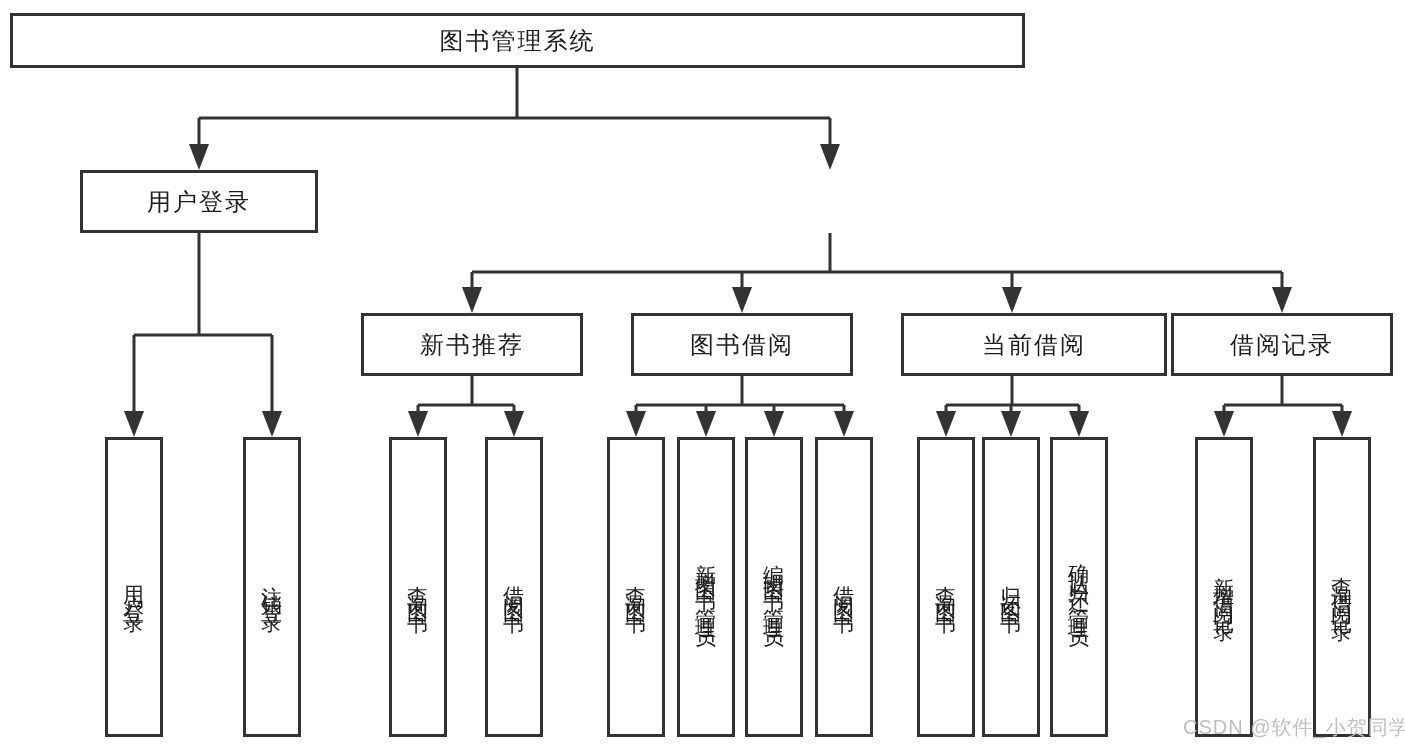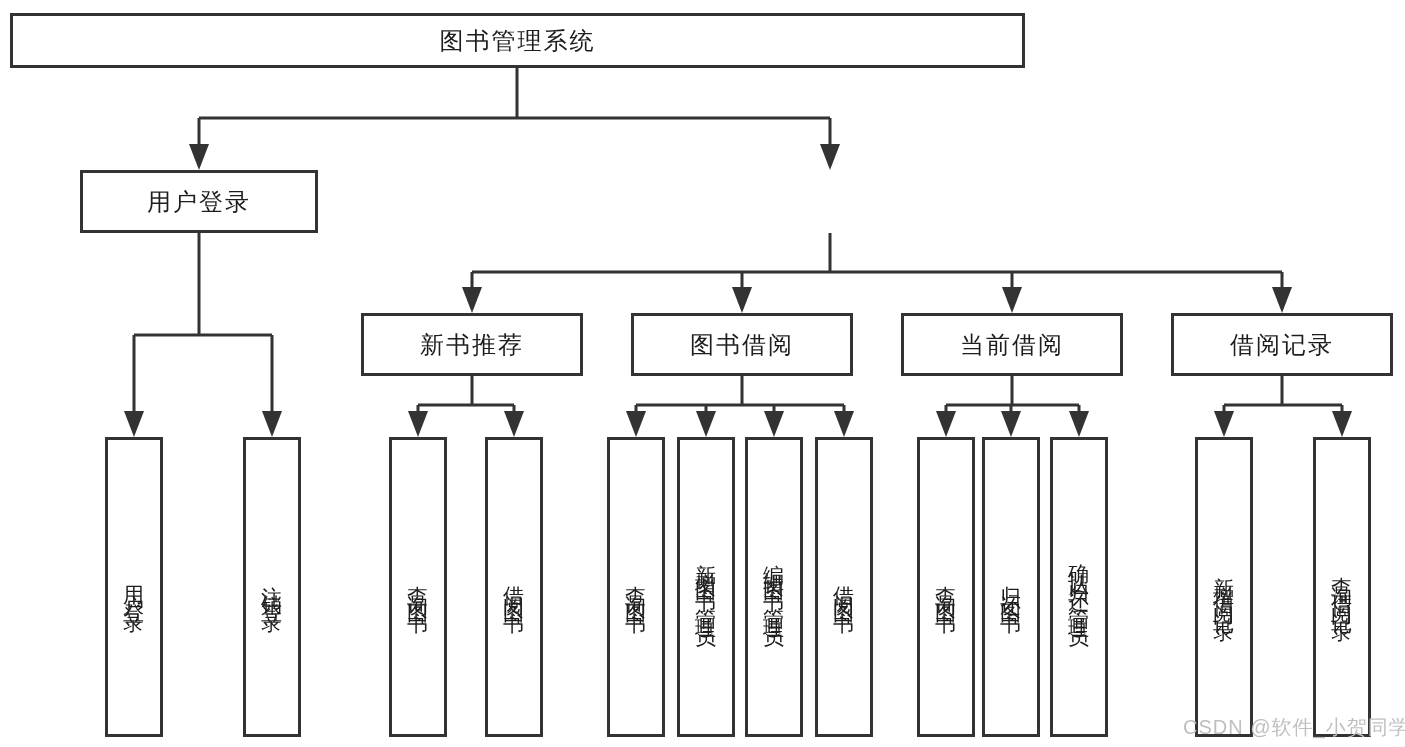--- a/index.html
+++ b/index.html
@@ -109,21 +109,21 @@
   <div class="hbox" style="left:80px; top:170px; width:238px; height:63px;">
     <span class="label">用户登录</span>
   </div>
 
   <div class="hbox" style="left:361px; top:313px; width:222px; height:63px;">
     <span class="label">新书推荐</span>
   </div>
   <div class="hbox" style="left:631px; top:313px; width:222px; height:63px;">
     <span class="label">图书借阅</span>
   </div>
-  <div class="hbox" style="left:901px; top:313px; width:222px; height:63px;">
+  <div class="hbox" style="left:901px; top:313px; width:266px; height:63px;">
     <span class="label">当前借阅</span>
   </div>
   <div class="hbox" style="left:1171px; top:313px; width:222px; height:63px;">
     <span class="label">借阅记录</span>
   </div>
 
   <div class="vbox" style="left:105px;">
     <span class="vlabel">用户登录</span>
   </div>
   <div class="vbox" style="left:243px;">

